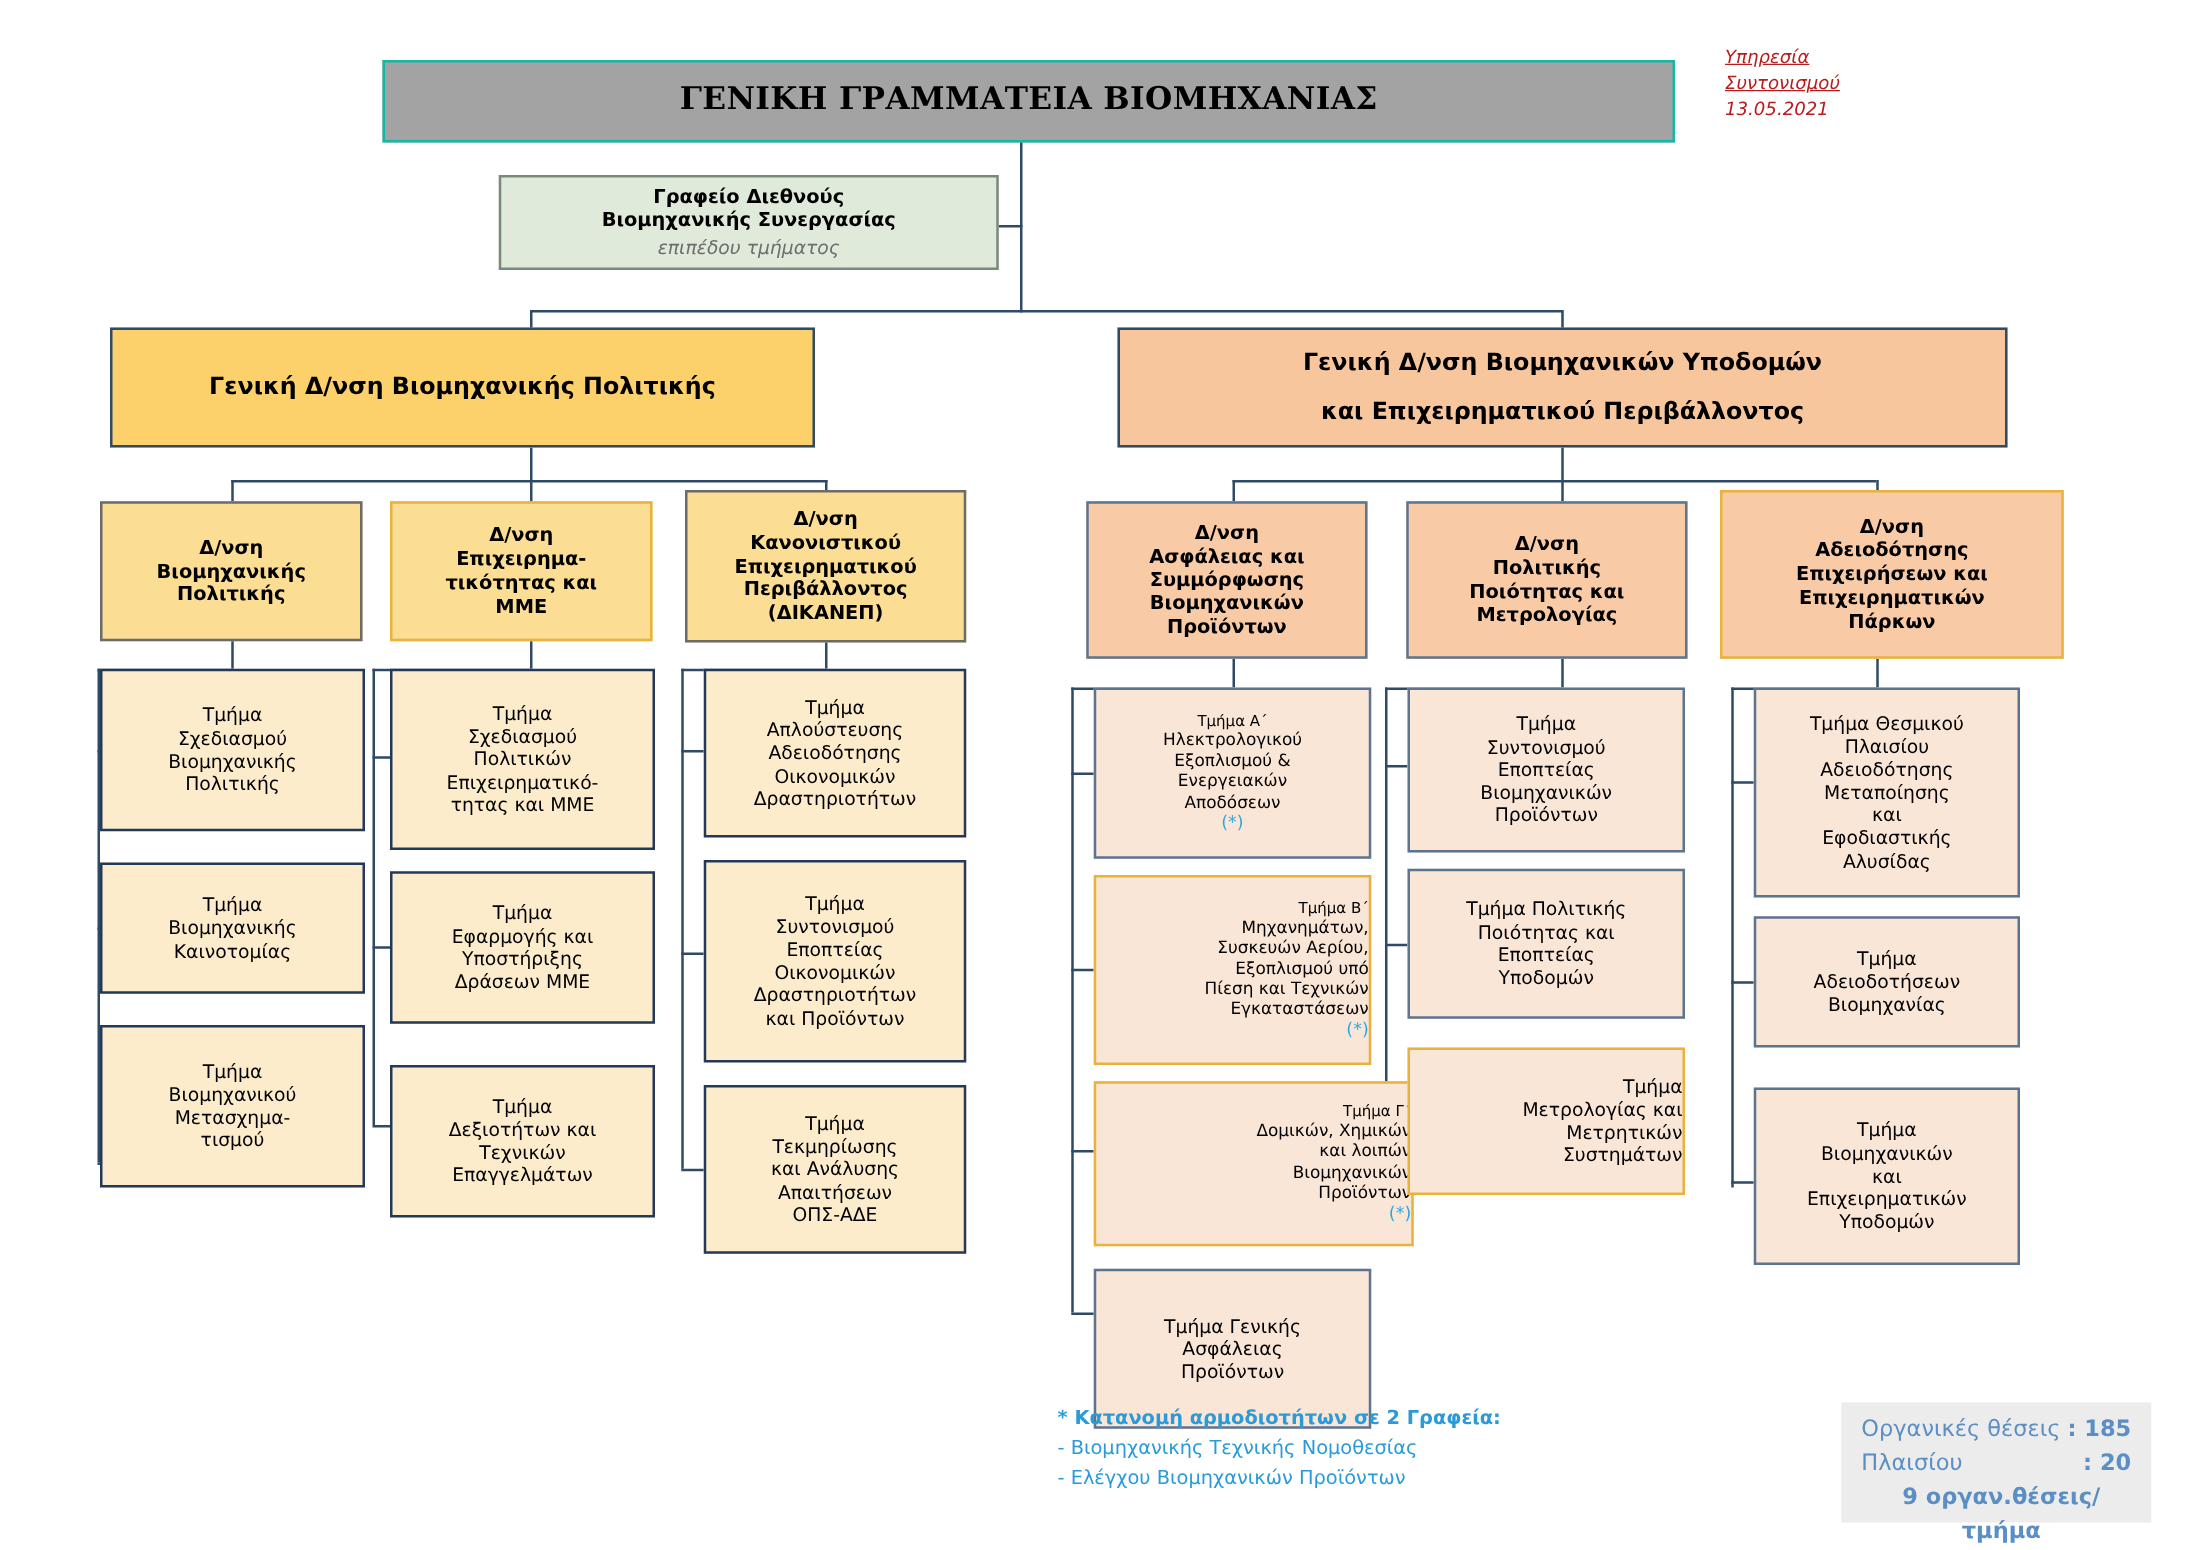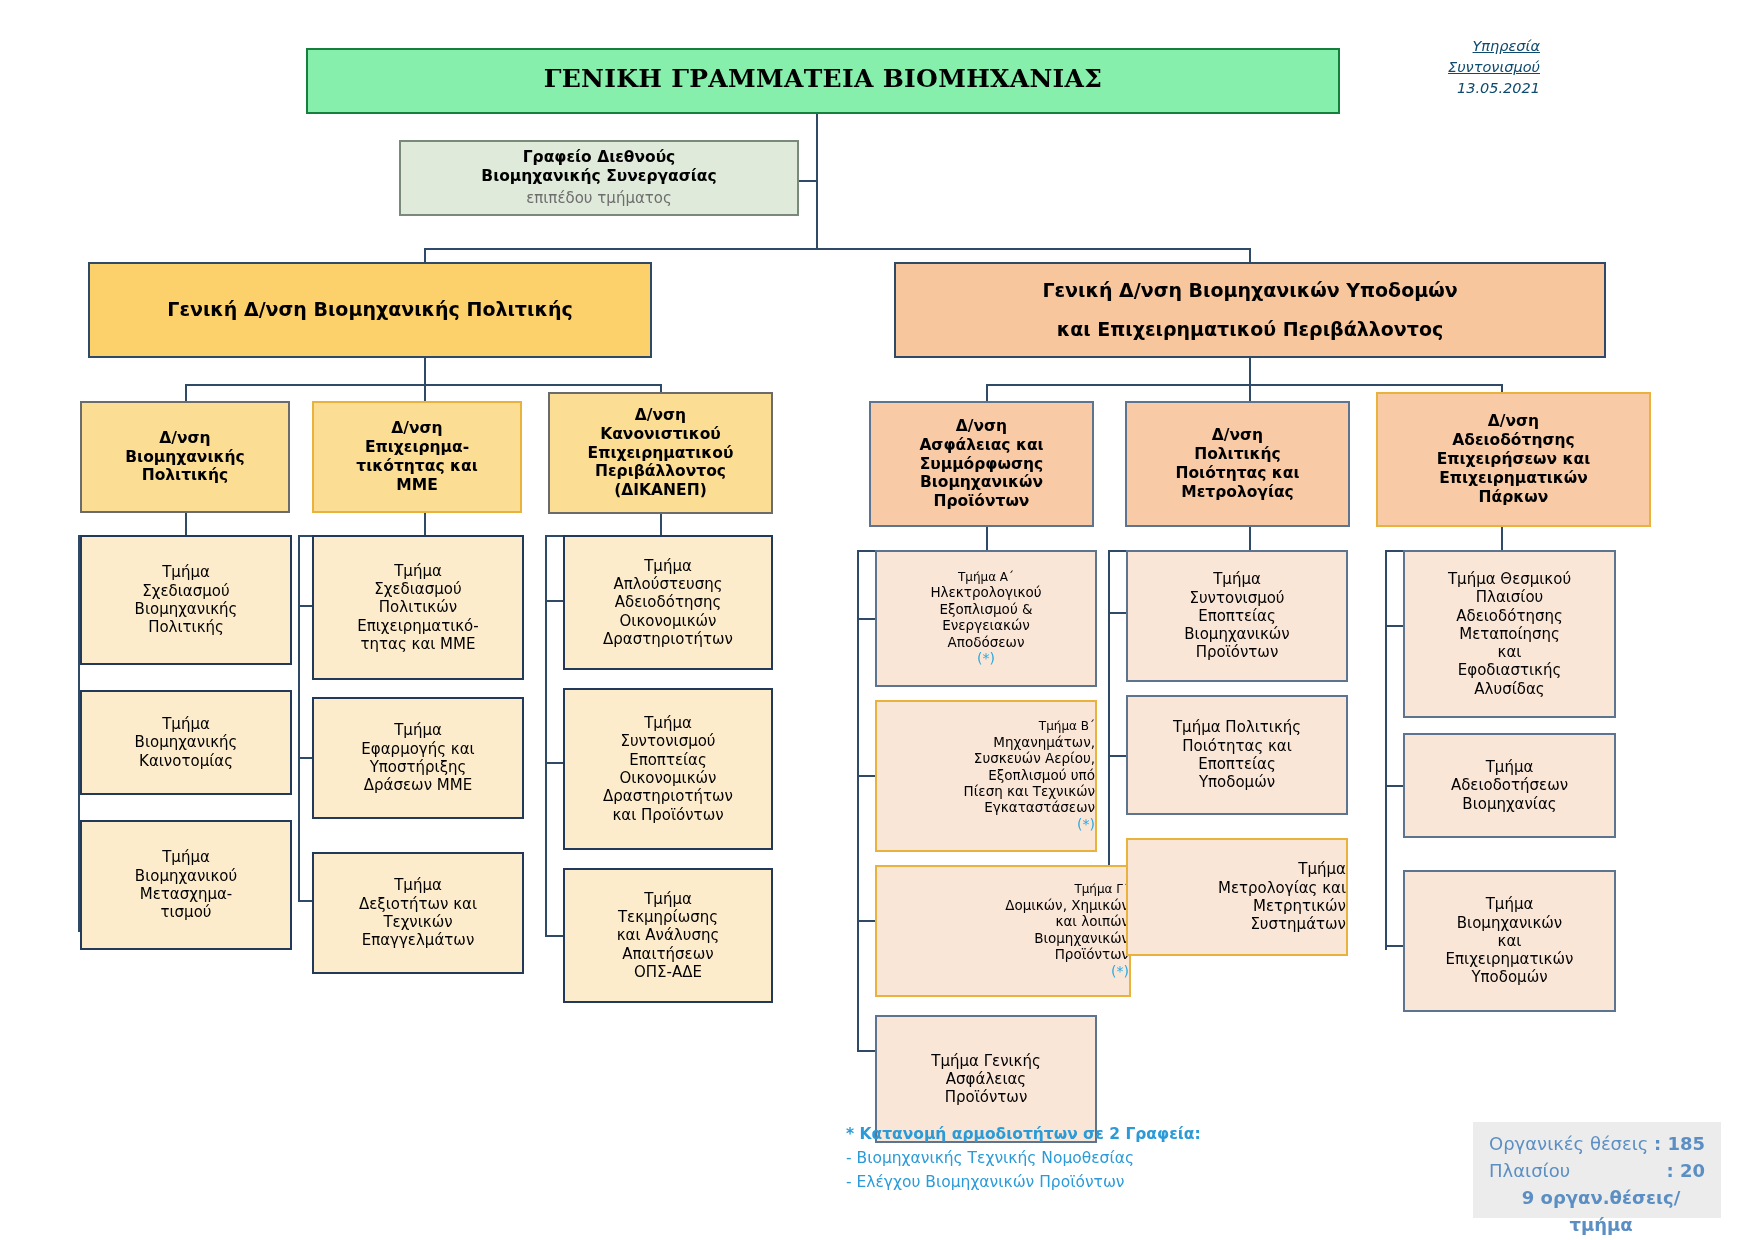--- a/index.html
+++ b/index.html
@@ -22,37 +22,38 @@
     justify-content:center;
     text-align:center;
     line-height:1.22;
     color:#000000;
     z-index:5;
   }
   .box .ln{display:block;width:100%;}
 
   
   .gg-title{
-    background:#86efac;
-    border:2px solid #15803d;
+    background:#a3a3a3;
+    border:2px solid #14b8a6;
     font-weight:bold;
     font-size:25px;
     font-family:"DejaVu Serif","Liberation Serif",serif;
     letter-spacing:.3px;
     justify-content:flex-start;
     padding-top:14px;
   }
   .office-green{
     background:#dfeada;
     border:2px solid #7a8a7a;
     font-weight:bold;
     font-size:15.5px;
     padding:4px 6px;
   }
   .office-green .sub{
+    font-style:italic;
     font-weight:normal;
     color:#6d6d6d;
     font-size:15px;
     padding-top:3px;
   }
   .gen-dir-yellow{
     background:#fcd06a;
     border:2px solid #2f4a66;
     font-weight:bold;
     font-size:19px;
@@ -96,22 +97,21 @@
   .star{color:#2aa9e0;font-size:14px;}
 
   
   .ln-v,.ln-h{position:absolute;background:#2f4a66;z-index:1;}
   .ln-v{width:2px;}
   .ln-h{height:2px;}
 
   
   .hdr-note{
     position:absolute;
-    text-align:right;
-    color:#0c4a6e;
+    color:#b91c1c;
     font-style:italic;
     font-size:14.5px;
     line-height:1.45;
     z-index:6;
   }
   .hdr-note .u{text-decoration:underline;}
 
   
   .footnote{
     position:absolute;

